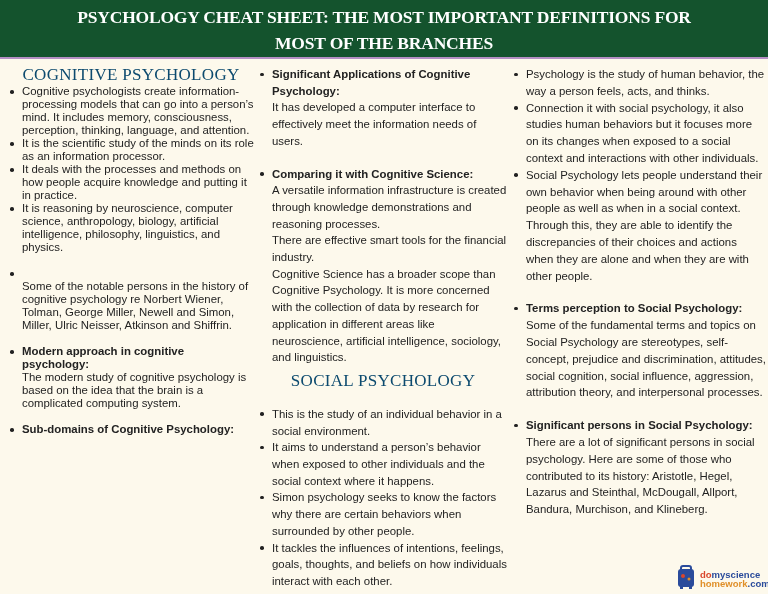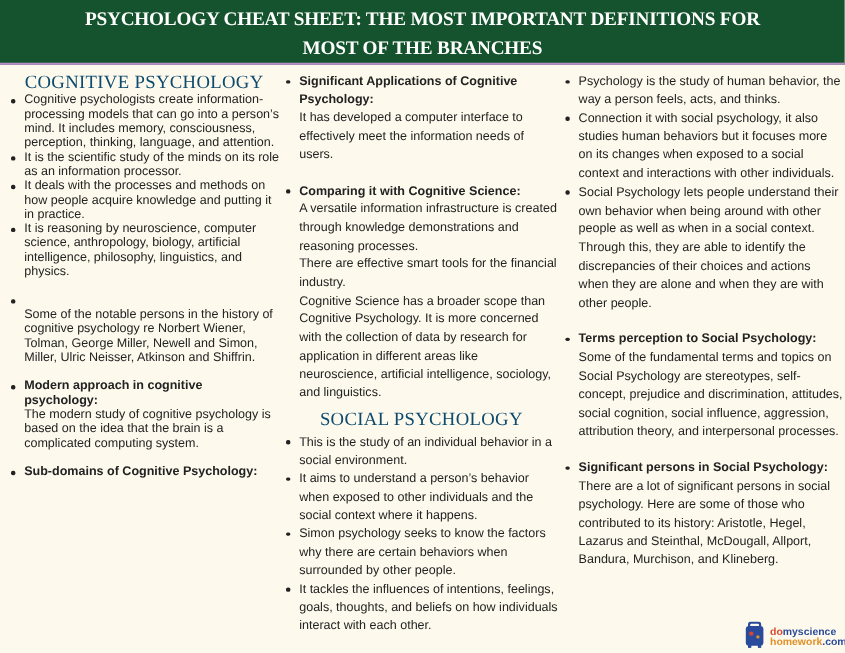--- a/index.html
+++ b/index.html
@@ -89,21 +89,21 @@
       <b>Significant Applications of Cognitive Psychology:</b><br>
       <span>It has developed a computer interface to effectively meet the information needs of users.</span>
     </li>
     <li class="gap2">
       <b>Comparing it with Cognitive Science:</b><br>
       <span>A versatile information infrastructure is created through knowledge demonstrations and reasoning processes.</span><br>
       <span>There are effective smart tools for the financial industry.</span><br>
       <span>Cognitive Science has a broader scope than Cognitive Psychology. It is more concerned with the collection of data by research for application in different areas like neuroscience, artificial intelligence, sociology, and linguistics.</span>
     </li>
   </ul>
-  <div class="section-title" style="margin-top:6px;margin-bottom:4px;line-height:18px;">SOCIAL PSYCHOLOGY</div>
+  <div class="section-title" style="margin-top:6px;margin-bottom:16px;line-height:18px;">SOCIAL PSYCHOLOGY</div>
   <ul>
     <li>This is the study of an individual behavior in a social environment.</li>
     <li>It aims to understand a person’s behavior when exposed to other individuals and the social context where it happens.</li>
     <li>Simon psychology seeks to know the factors why there are certain behaviors when surrounded by other people.</li>
     <li>It tackles the influences of intentions, feelings, goals, thoughts, and beliefs on how individuals interact with each other.</li>
   </ul>
 </div>
 
 <div class="col col3">
   <ul style="margin-top:4px;">

